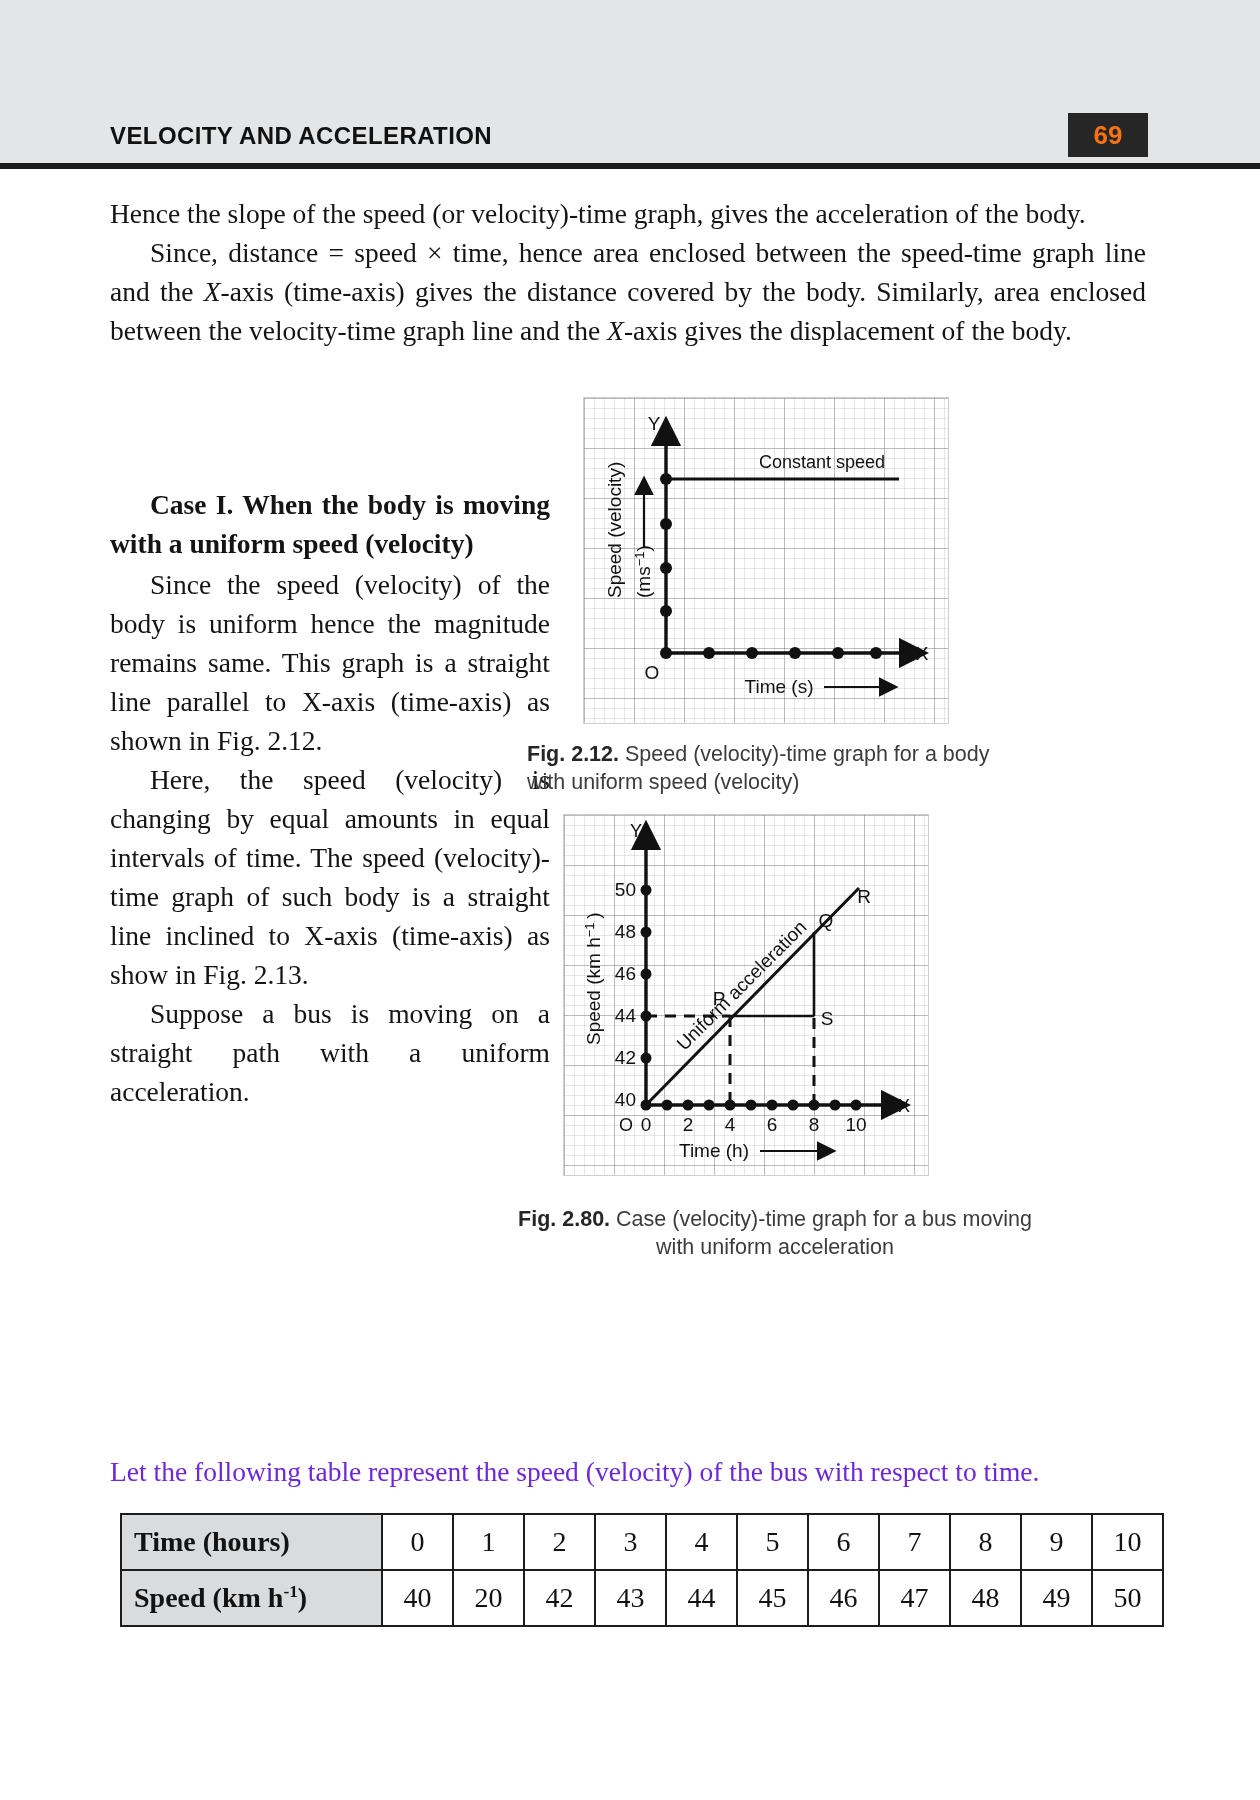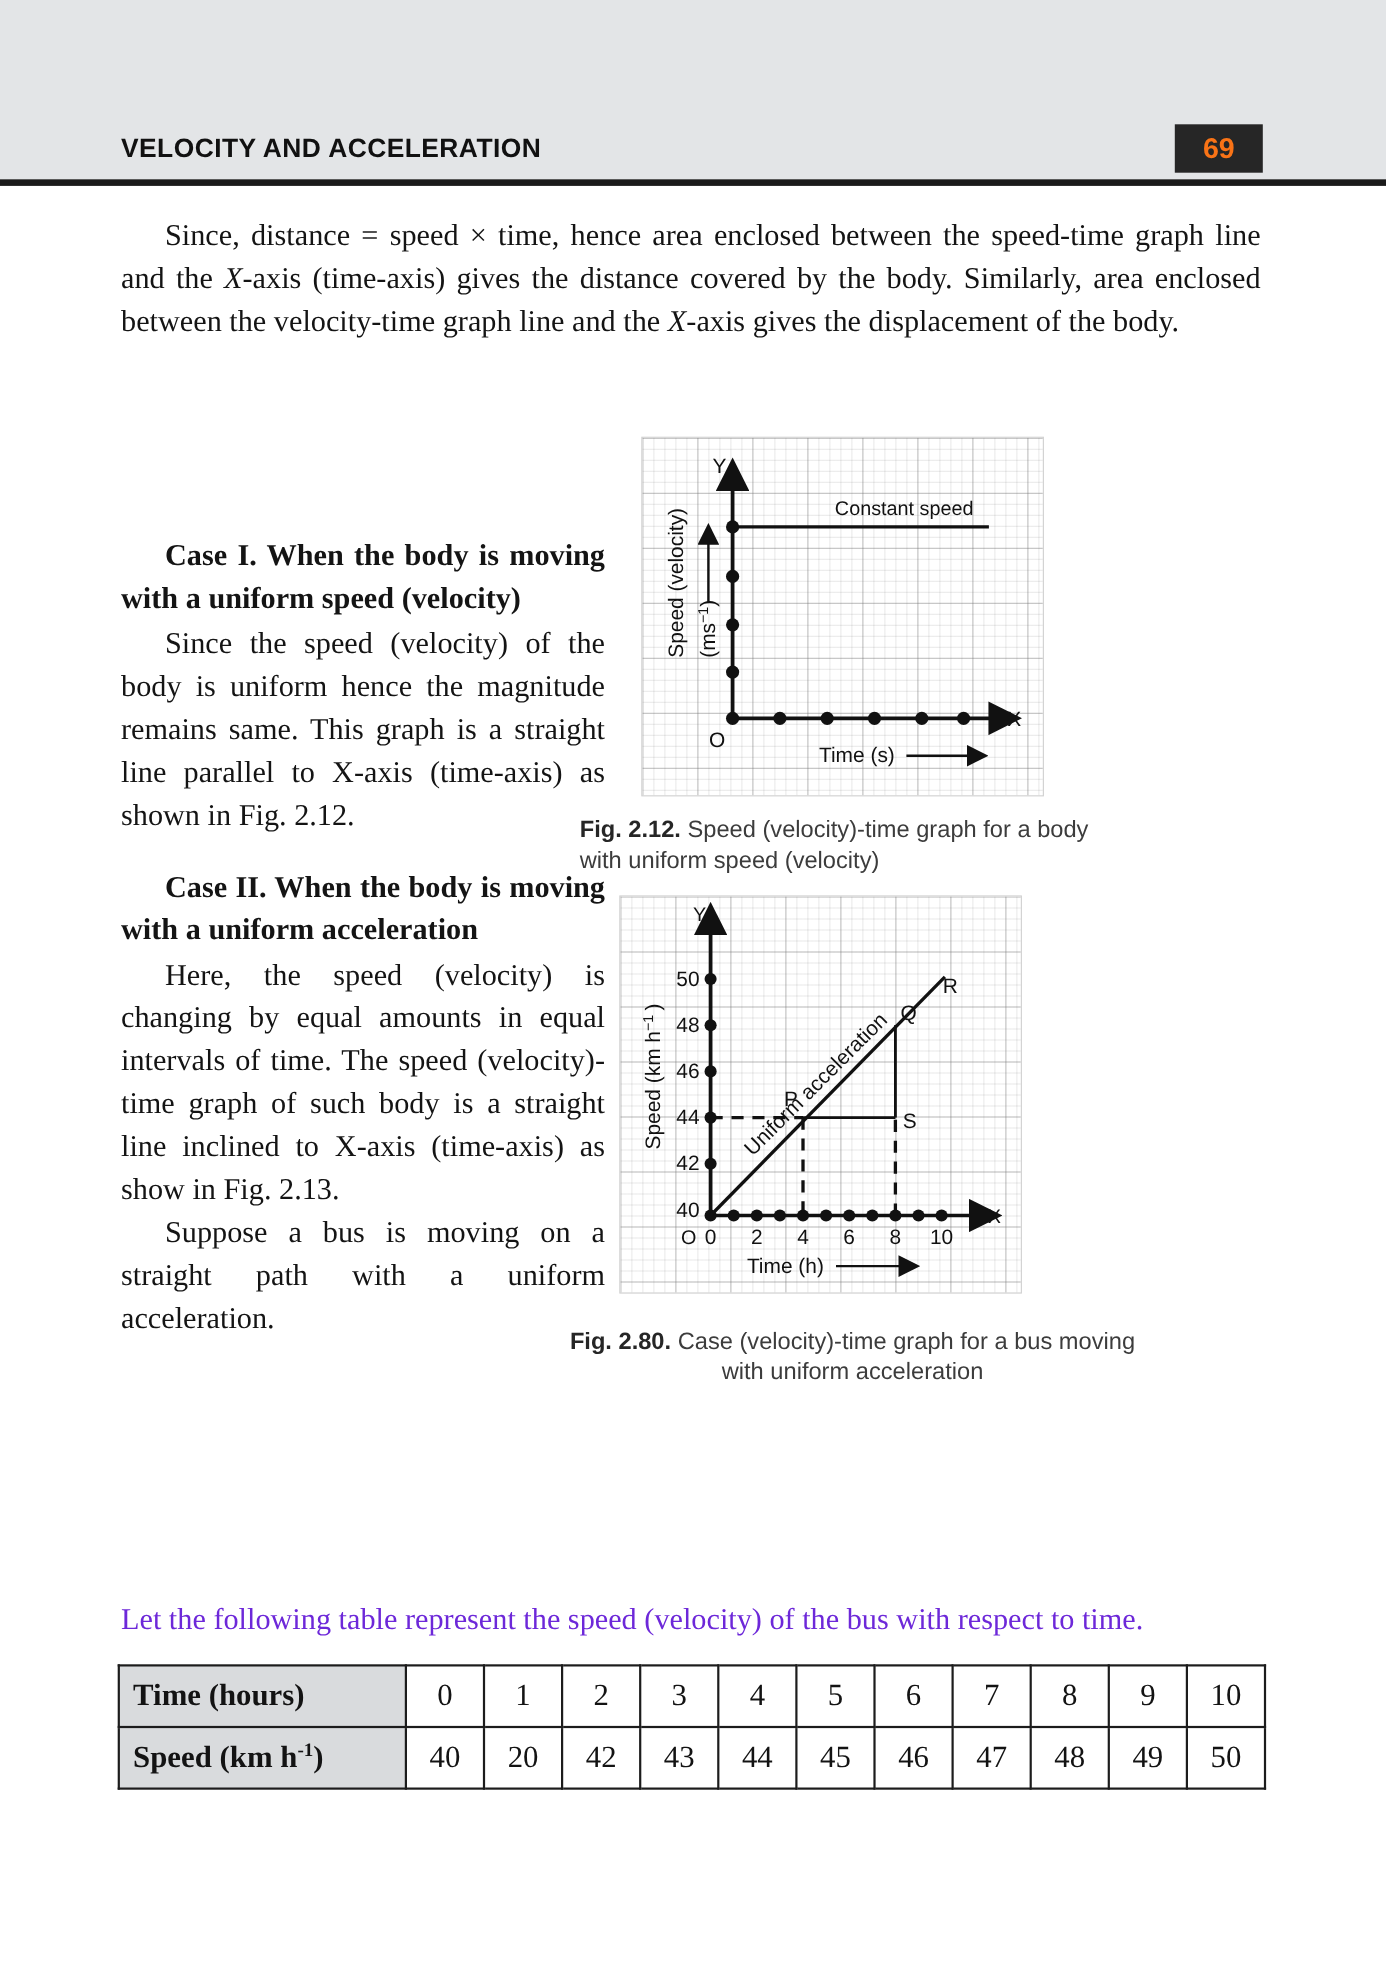--- a/index.html
+++ b/index.html
@@ -130,21 +130,21 @@
     color: #3c3c3c;
   }
   .fig-caption .cap-label {
     font-weight: bold;
     color: #262626;
   }
 
   
   .data-table {
     position: absolute;
-    left: 107px;
+    left: 120px;
     top: 1513px;
     border-collapse: collapse;
     font-size: 28px;
     color: #131313;
   }
   .data-table td, .data-table th {
     border: 2px solid #1c1c1c;
     text-align: center;
     vertical-align: middle;
     font-weight: normal;
@@ -170,27 +170,27 @@
 <div class="page">
 
   <div class="header-band"></div>
   <div class="header-rule"></div>
   <div class="header-title">VELOCITY AND ACCELERATION</div>
   <div class="page-number-box">
     <span>69</span>
   </div>
 
   <div class="intro-text">
+    <p>Hence the slope of the speed (or velocity)-time graph, gives the acceleration of the body.</p>
     <p class="indent"><span>Since, distance = speed × time, hence area enclosed between the speed-time graph line and the </span><span class="ital">X</span><span>-axis (time-axis) gives the distance covered by the body. Similarly, area enclosed between the velocity-time graph line and the </span><span class="ital">X</span><span>-axis gives the displacement of the body.</span></p>
   </div>
 
   <div class="left-col">
     <p class="case-head">Case I. When the body is moving with a uniform speed (velocity)</p>
     <p class="indent">Since the speed (velocity) of the body is uniform hence the magnitude remains same. This graph is a straight line parallel to X-axis (time-axis) as shown in Fig. 2.12.</p>
-    <p class="case-head gap-before">Case II. When the body is moving with a uniform acceleration</p>
     <p class="indent">Here, the speed (velocity) is changing by equal amounts in equal intervals of time. The speed (velocity)-time graph of such body is a straight line inclined to X-axis (time-axis) as show in Fig. 2.13.</p>
     <p class="indent">Suppose a bus is moving on a straight path with a uniform acceleration.</p>
   </div>
 
   <div class="figure-box" style="left:583px; top:397px; width:364px; height:325px;">
     <svg class="fig-svg" width="364" height="325" viewBox="0 0 364 325">
 
       <defs>
         <marker id="arrA" markerWidth="9" markerHeight="9" refX="1" refY="4.5" orient="auto">
           <path d="M0,0 L9,4.5 L0,9 z" fill="#111"></path>

